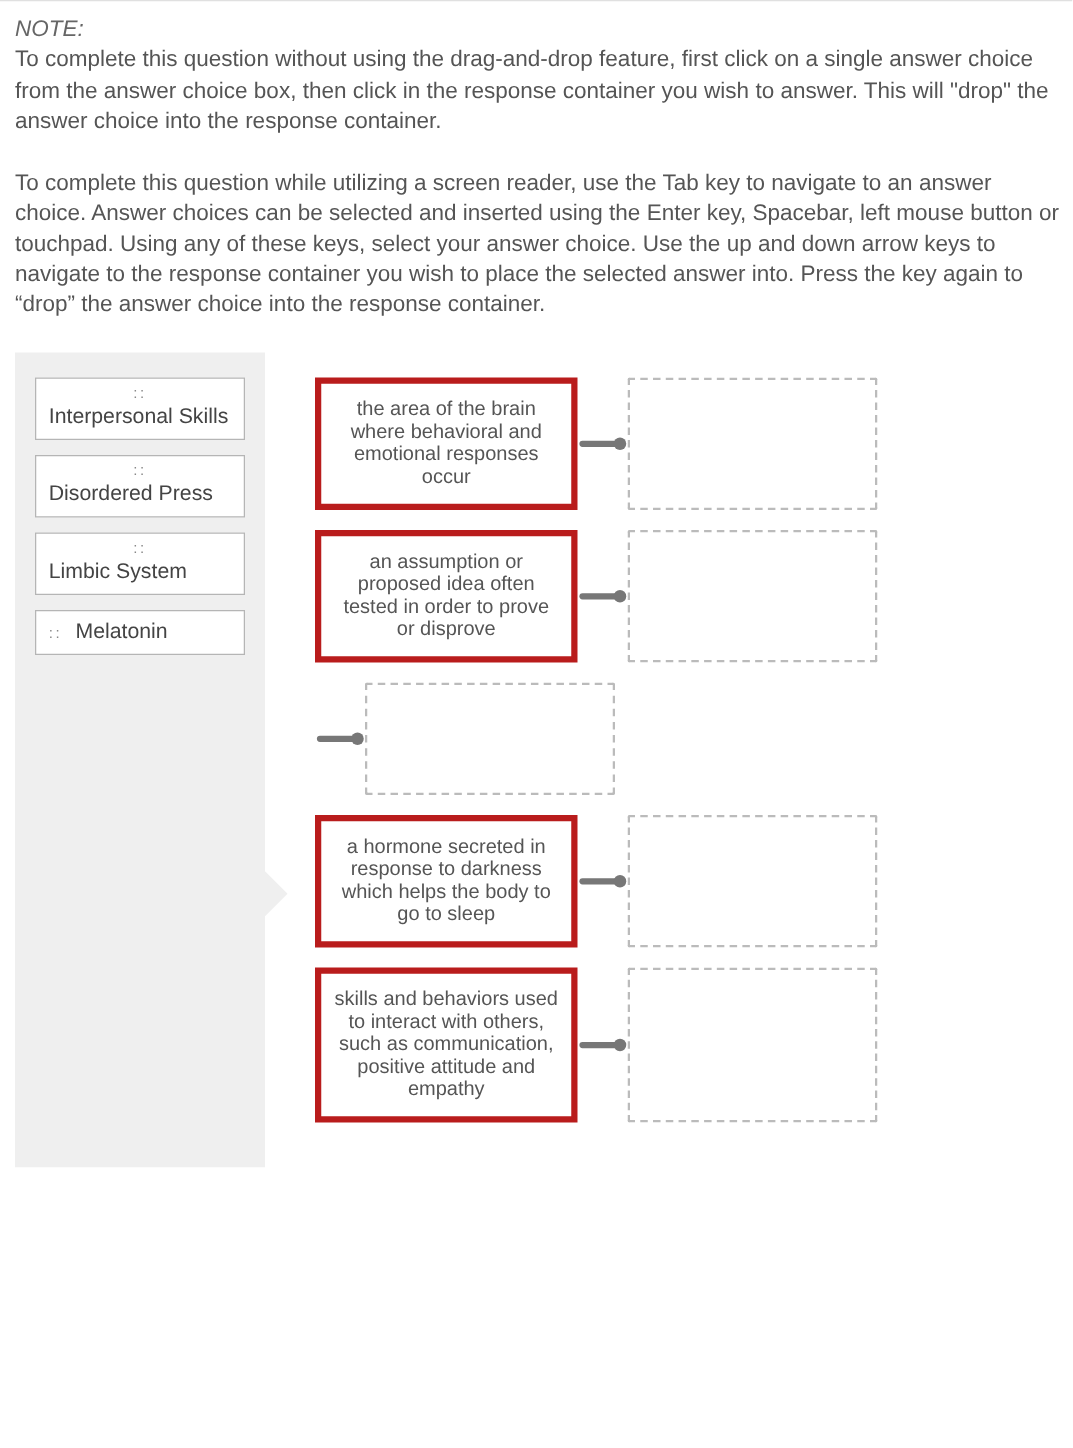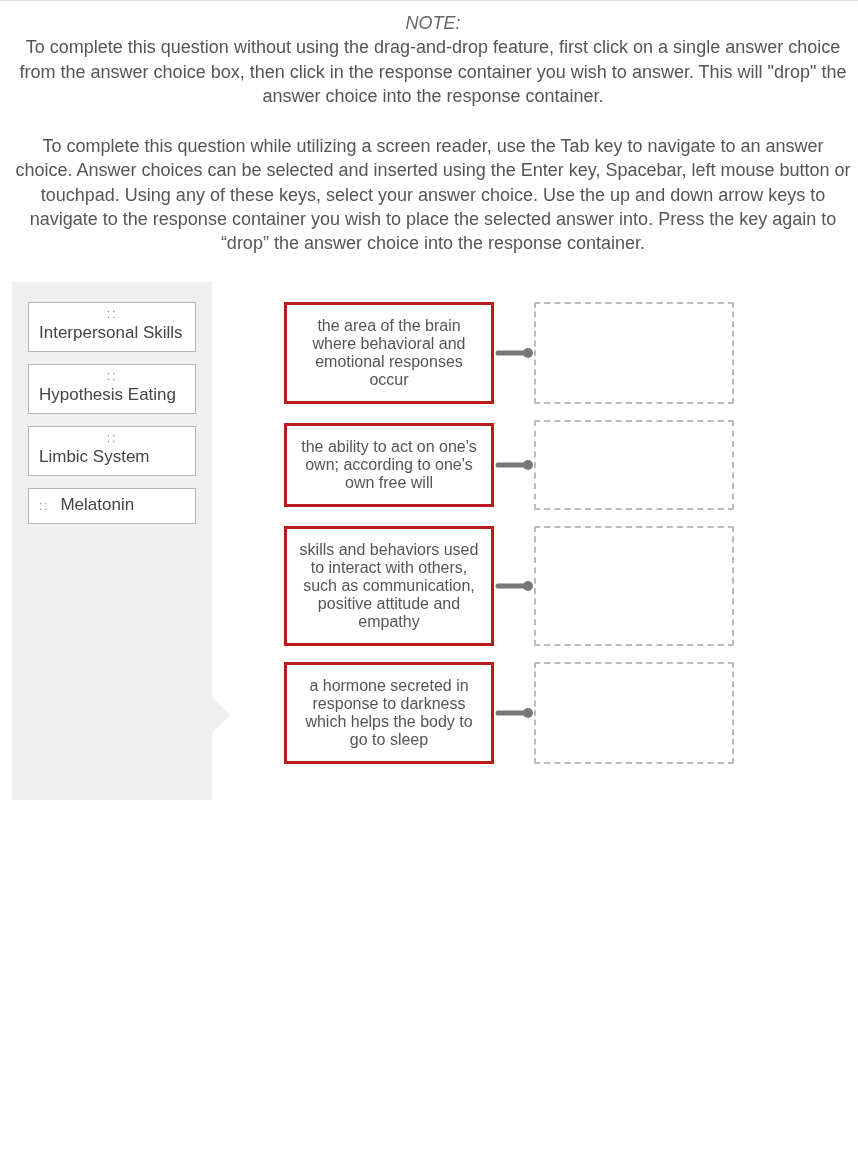--- a/index.html
+++ b/index.html
@@ -13,21 +13,20 @@
     width: 858px;
   }
   .top-rule {
     border-top: 1px solid #e0e0e0;
     height: 0;
     margin: 0;
   }
   .instructions {
     padding: 10px 4px 0 12px;
     line-height: 1.35;
-    text-align: center;
   }
   .note-label {
     font-style: italic;
     color: #666;
   }
   .para {
     margin: 0 0 26px 0;
     color: #555;
   }
   .workspace {
@@ -85,28 +84,27 @@
     flex: 1;
     padding: 20px 10px 20px 40px;
   }
   .pair-row {
     display: flex;
     align-items: center;
     margin-bottom: 16px;
   }
   .definition {
     width: 210px;
-    border: 3px solid #b91c1c;
+    border: 5px solid #b91c1c;
     background: #fff;
     padding: 12px 10px;
     text-align: center;
     font-size: 16px;
     color: #555;
     flex-shrink: 0;
-    margin-left: 32px;
   }
   .connector {
     width: 40px;
     display: flex;
     align-items: center;
     justify-content: center;
     flex-shrink: 0;
   }
   .connector svg { display:block; }
   .dropzone {
@@ -133,21 +131,21 @@
 
 <div class="workspace">
 
   <div class="choices-panel">
     <div class="choice">
       <span class="grip">::</span>
       <span class="lbl">Interpersonal Skills</span>
     </div>
     <div class="choice">
       <span class="grip">::</span>
-      <span class="lbl">Hypothesis Eating</span>
+      <span class="lbl">Disordered Press</span>
     </div>
     <div class="choice">
       <span class="grip">::</span>
       <span class="lbl">Limbic System</span>
     </div>
     <div class="choice inline-grip">
       <span class="grip">::</span>
       <span class="lbl">Melatonin</span>
     </div>
   </div>
@@ -159,45 +157,54 @@
       <div class="connector">
         <svg width="40" height="14" viewBox="0 0 40 14">
             <line x1="4" y1="7" x2="30" y2="7" stroke="#777" stroke-width="5" stroke-linecap="round"></line>
             <circle cx="34" cy="7" r="5" fill="#777"></circle>
           </svg>
       </div>
       <div class="dropzone"></div>
     </div>
 
 
-
-    <div class="pair-row">
-      <div class="definition">the ability to act on one's own; according to one's own free will</div>
+    <div class="pair-row">
+      <div class="definition">an assumption or proposed idea often tested in order to prove or disprove</div>
+      <div class="connector">
+        <svg width="40" height="14" viewBox="0 0 40 14">
+            <line x1="4" y1="7" x2="30" y2="7" stroke="#777" stroke-width="5" stroke-linecap="round"></line>
+            <circle cx="34" cy="7" r="5" fill="#777"></circle>
+          </svg>
+      </div>
+      <div class="dropzone"></div>
+    </div>
+
+    <div class="pair-row">
+      <div class="connector">
+        <svg width="40" height="14" viewBox="0 0 40 14">
+            <line x1="4" y1="7" x2="30" y2="7" stroke="#777" stroke-width="5" stroke-linecap="round"></line>
+            <circle cx="34" cy="7" r="5" fill="#777"></circle>
+          </svg>
+      </div>
+      <div class="dropzone"></div>
+    </div>
+
+    <div class="pair-row">
+      <div class="definition">a hormone secreted in response to darkness which helps the body to go to sleep</div>
       <div class="connector">
         <svg width="40" height="14" viewBox="0 0 40 14">
             <line x1="4" y1="7" x2="30" y2="7" stroke="#777" stroke-width="5" stroke-linecap="round"></line>
             <circle cx="34" cy="7" r="5" fill="#777"></circle>
           </svg>
       </div>
       <div class="dropzone"></div>
     </div>
 
     <div class="pair-row">
       <div class="definition">skills and behaviors used to interact with others, such as communication, positive attitude and empathy</div>
-      <div class="connector">
-        <svg width="40" height="14" viewBox="0 0 40 14">
-            <line x1="4" y1="7" x2="30" y2="7" stroke="#777" stroke-width="5" stroke-linecap="round"></line>
-            <circle cx="34" cy="7" r="5" fill="#777"></circle>
-          </svg>
-      </div>
-      <div class="dropzone"></div>
-    </div>
-
-    <div class="pair-row">
-      <div class="definition">a hormone secreted in response to darkness which helps the body to go to sleep</div>
       <div class="connector">
         <svg width="40" height="14" viewBox="0 0 40 14">
             <line x1="4" y1="7" x2="30" y2="7" stroke="#777" stroke-width="5" stroke-linecap="round"></line>
             <circle cx="34" cy="7" r="5" fill="#777"></circle>
           </svg>
       </div>
       <div class="dropzone"></div>
     </div>
 
   </div>

